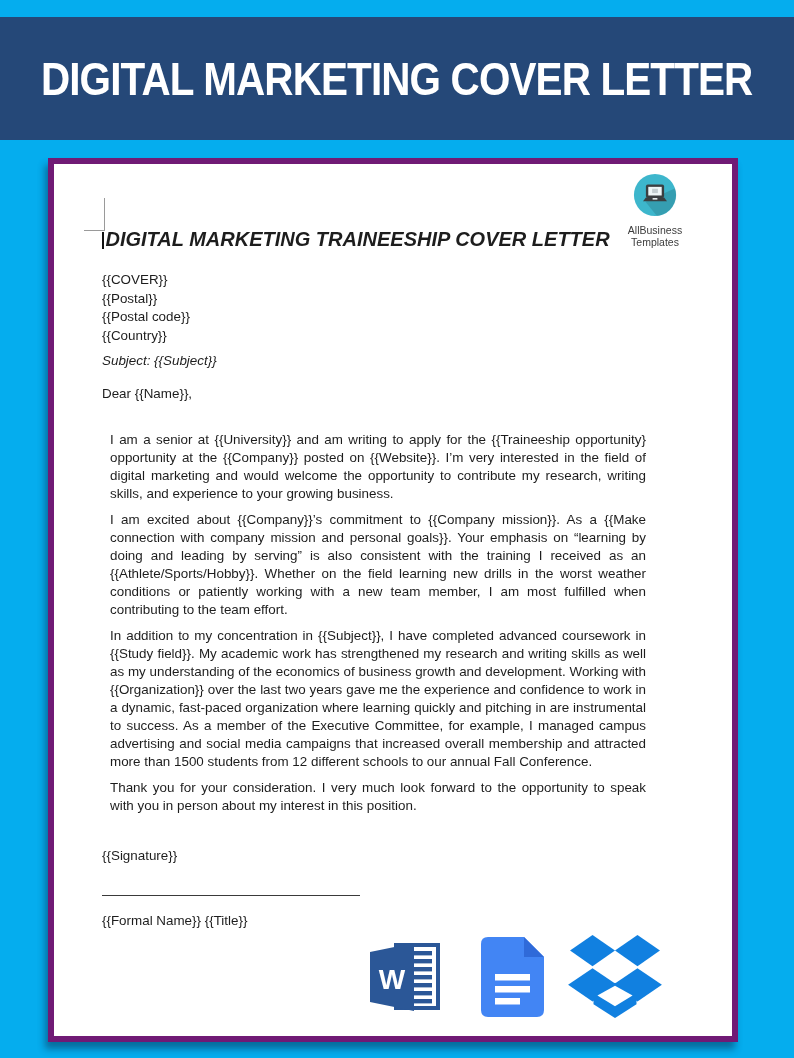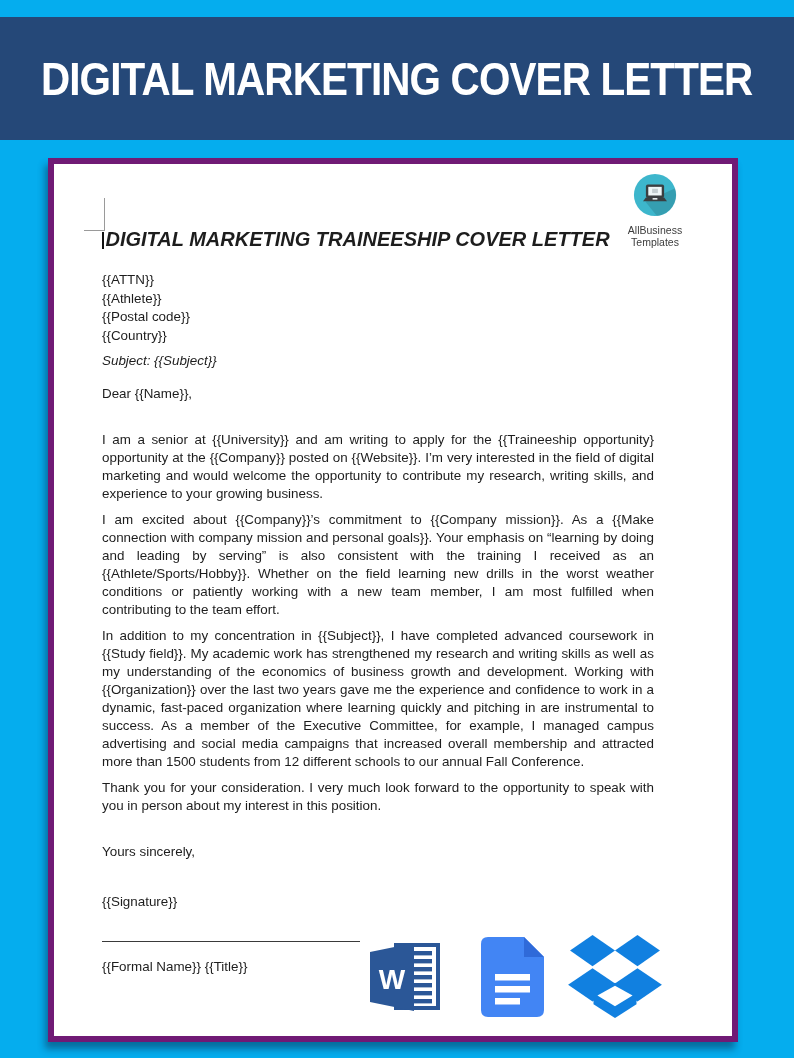--- a/index.html
+++ b/index.html
@@ -37,21 +37,21 @@
     padding:66px 78px 0 48px;box-sizing:border-box;
     font-size:13.4px;line-height:18px;color:#1d1d1d;
   }
   .doc-title{font-weight:bold;font-size:20px;white-space:nowrap;font-style:italic;}
   .cursor{display:inline-block;width:1.5px;height:17px;background:#111;
     vertical-align:-3px;margin-right:2px;}
   .date{margin-top:17px;white-space:pre-wrap;}
   .recipient{margin-top:22px;line-height:18.5px;}
   .subject{margin-top:7px;font-style:italic;}
   .salutation{margin-top:15px;}
-  .para{margin:0;text-align:justify;}
+  .para{margin:8px;text-align:justify;}
   .p1{margin-top:28px;} .p2{margin-top:8px;} .p3{margin-top:8px;} .p4{margin-top:8px;}
   .closing{margin-top:28px;}
   .signature{margin-top:32px;}
   .sig-line{margin-top:30px;width:258px;border-top:1.6px solid #3a3a3a;}
   .name-line{margin-top:16px;}
   
   .icon-row{position:absolute;left:311px;top:770px;display:flex;align-items:center;}
   .icon{display:block;}
   .icon-word{margin-right:38px;}
   .icon-docs{margin-right:22px;}
@@ -82,35 +82,34 @@
         <div>AllBusiness</div>
         <div>Templates</div>
       </div>
     </div>
 
     <div class="content">
       <div class="doc-title"><span class="cursor"></span><span>DIGITAL MARKETING TRAINEESHIP COVER LETTER</span></div>
 
 
       <div class="recipient">
-        <div>{{ATTN}}</div>
-        <div>{{Athlete}}</div>
+        <div>{{COVER}}</div>
+        <div>{{Postal}}</div>
         <div>{{Postal code}}</div>
         <div>{{Country}}</div>
       </div>
 
       <div class="subject">Subject: {{Subject}}</div>
       <div class="salutation">Dear {{Name}},</div>
 
       <p class="para p1">I am a senior at {{University}} and am writing to apply for the {{Traineeship opportunity} opportunity at the {{Company}} posted on {{Website}}. I’m very interested in the field of digital marketing and would welcome the opportunity to contribute my research, writing skills, and experience to your growing business.</p>
       <p class="para p2">I am excited about {{Company}}’s commitment to {{Company mission}}. As a {{Make connection with company mission and personal goals}}. Your emphasis on “learning by doing and leading by serving” is also consistent with the training I received as an {{Athlete/Sports/Hobby}}. Whether on the field learning new drills in the worst weather conditions or patiently working with a new team member, I am most fulfilled when contributing to the team effort.</p>
       <p class="para p3">In addition to my concentration in {{Subject}}, I have completed advanced coursework in {{Study field}}. My academic work has strengthened my research and writing skills as well as my understanding of the economics of business growth and development. Working with {{Organization}} over the last two years gave me the experience and confidence to work in a dynamic, fast-paced organization where learning quickly and pitching in are instrumental to success. As a member of the Executive Committee, for example, I managed campus advertising and social media campaigns that increased overall membership and attracted more than 1500 students from 12 different schools to our annual Fall Conference.</p>
       <p class="para p4">Thank you for your consideration. I very much look forward to the opportunity to speak with you in person about my interest in this position.</p>
 
-      <div class="closing">Yours sincerely,</div>
       <div class="signature">{{Signature}}</div>
       <div class="sig-line"></div>
       <div class="name-line">{{Formal Name}} {{Title}}</div>
     </div>
 
     <div class="icon-row">
 
       <svg class="icon icon-word" width="78" height="78" viewBox="0 0 78 78">
         <rect x="31" y="7" width="42" height="63" fill="#ffffff" stroke="#2B5797" stroke-width="4"></rect>
         <g fill="#2B5797">

